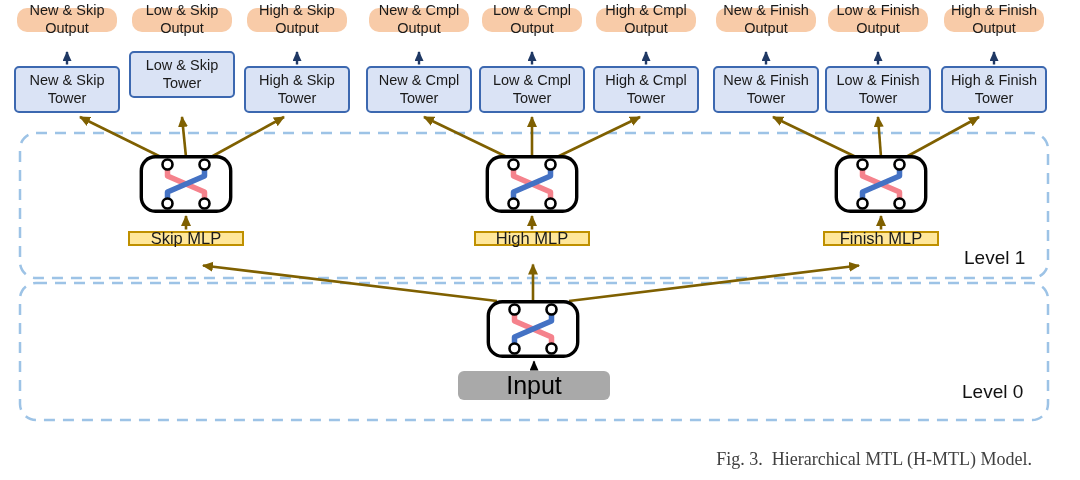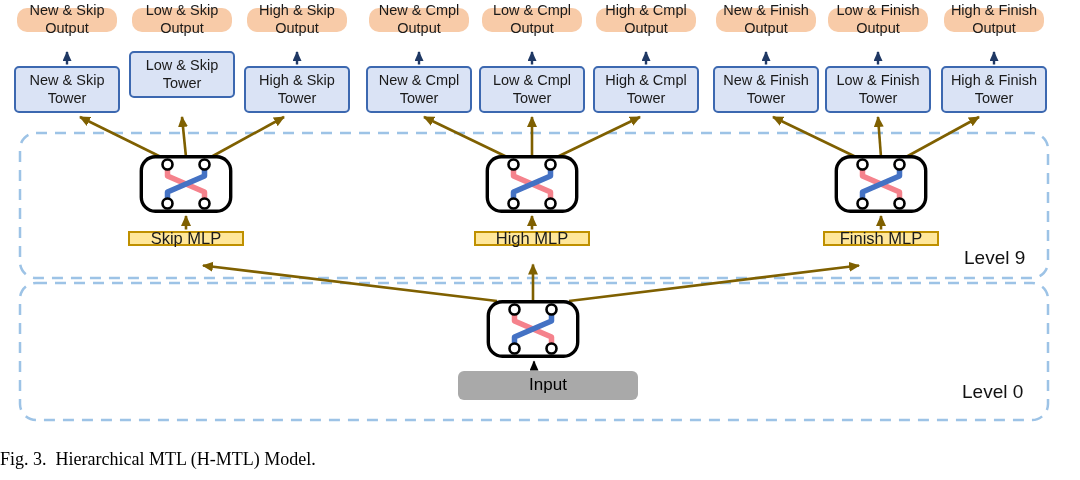--- a/index.html
+++ b/index.html
@@ -15,25 +15,25 @@
   }
   .layer{position:absolute; left:0; top:0;}
   .box{position:absolute; display:flex; align-items:center; justify-content:center;
        text-align:center; color:var(--text-dark); line-height:1.22; box-sizing:border-box;}
   .obox{width:100px; height:24px; background:var(--output-fill); border-radius:10px;
         font-size:14.5px;}
   .tbox{width:106px; height:47px; background:var(--tower-fill);
         border:2.2px solid var(--tower-border); border-radius:5px; font-size:14.5px;}
   .mbox{width:116px; height:15px; background:var(--mlp-fill);
         border:2px solid var(--mlp-border); font-size:16.5px;}
-  .ibox{width:180px; height:29px; background:var(--input-fill); border-radius:6px;
-        font-size:17px; color:#000;}
+  .ibox{width:152px; height:29px; background:var(--input-fill); border-radius:6px;
+        font-size:25px; color:#000;}
   .lvl{position:absolute; font-size:19px; color:#111;}
-  .caption{position:absolute; left:0; top:449px; width:1032px; text-align:left;
-           font-family:"Liberation Serif", serif; font-size:18px; color:#000000; white-space:pre;}
+  .caption{position:absolute; left:0; top:449px; width:1032px; text-align:right;
+           font-family:"Liberation Serif", serif; font-size:18px; color:#404040; white-space:pre;}
   
   .dashed-box{fill:none; stroke:var(--dashed-border); stroke-width:2.5; stroke-dasharray:11 8;}
   .ln-olive{stroke:var(--arrow-olive); stroke-width:2.6; fill:none;}
   .ln-navy{stroke:var(--arrow-navy); stroke-width:2.4; fill:none;}
   .ln-black{stroke:#000; stroke-width:2.2; fill:none;}
   .fill-olive{fill:var(--arrow-olive);} .fill-navy{fill:var(--arrow-navy);} .fill-black{fill:#000;}
   .xmod-rect{fill:#fff; stroke:#000; stroke-width:3.4;}
   .xmod-circle{fill:#fff; stroke:#000; stroke-width:2.6;}
   .xmod-pink{stroke:var(--cross-pink); stroke-width:5.5; fill:none; stroke-linecap:round; stroke-linejoin:round;}
   .xmod-blue{stroke:var(--cross-blue); stroke-width:5.5; fill:none; stroke-linecap:round; stroke-linejoin:round;}
@@ -131,17 +131,17 @@
   <div class="box tbox" style="left:713px;top:66px">New &amp; Finish Tower</div>
   <div class="box tbox" style="left:825px;top:66px">Low &amp; Finish Tower</div>
   <div class="box tbox" style="left:941px;top:66px">High &amp; Finish Tower</div>
 
   <div class="box mbox" style="left:128px;top:231px">Skip MLP</div>
   <div class="box mbox" style="left:474px;top:231px">High MLP</div>
   <div class="box mbox" style="left:823px;top:231px">Finish MLP</div>
 
   <div class="box ibox" style="left:458px;top:371px">Input</div>
 
-  <div class="lvl" style="left:964px;top:247px">Level 9</div>
+  <div class="lvl" style="left:964px;top:247px">Level 1</div>
   <div class="lvl" style="left:962px;top:381px">Level 0</div>
 
   <div class="caption">Fig. 3.  Hierarchical MTL (H-MTL) Model.</div>
 </div>
 
 </body></html>

